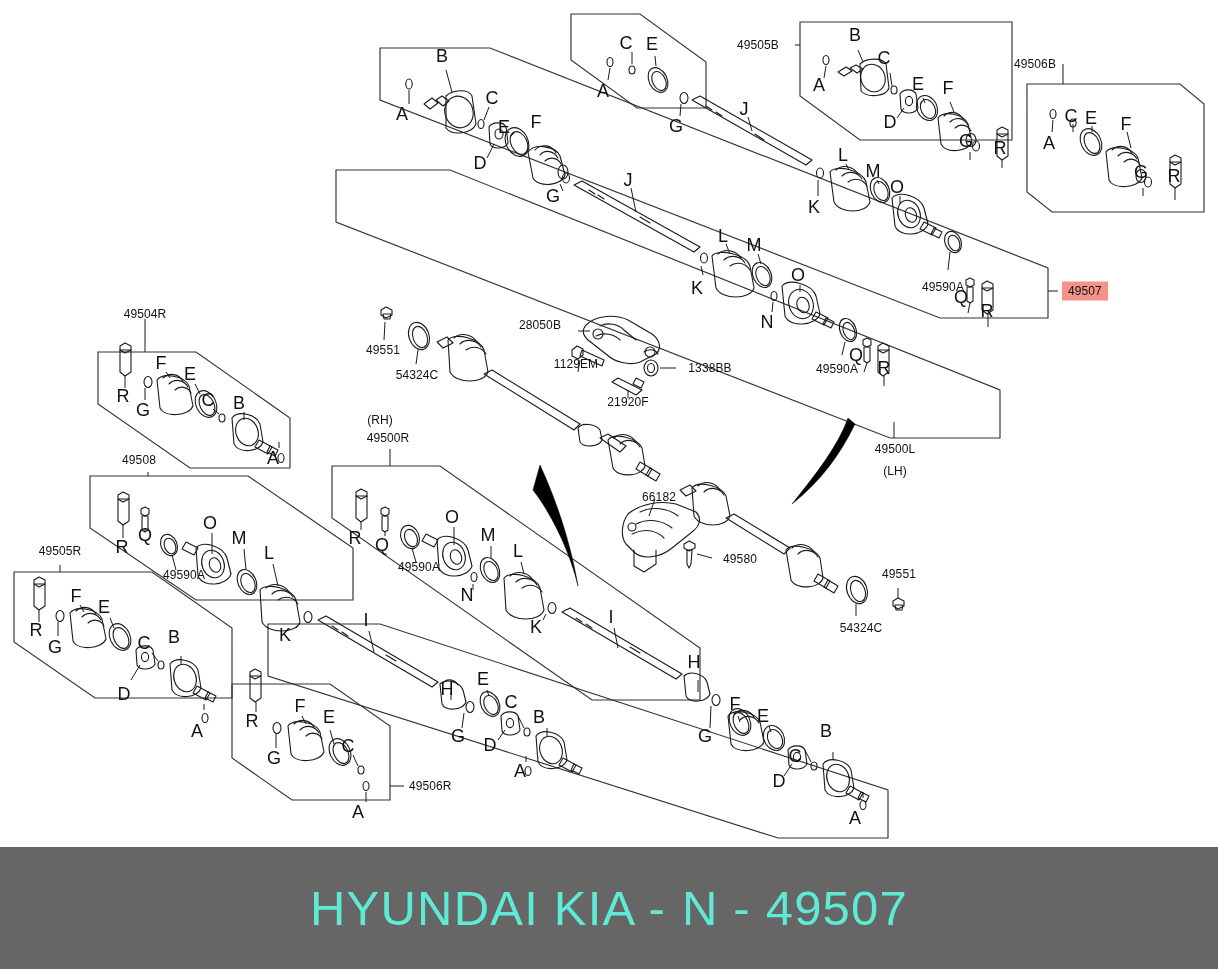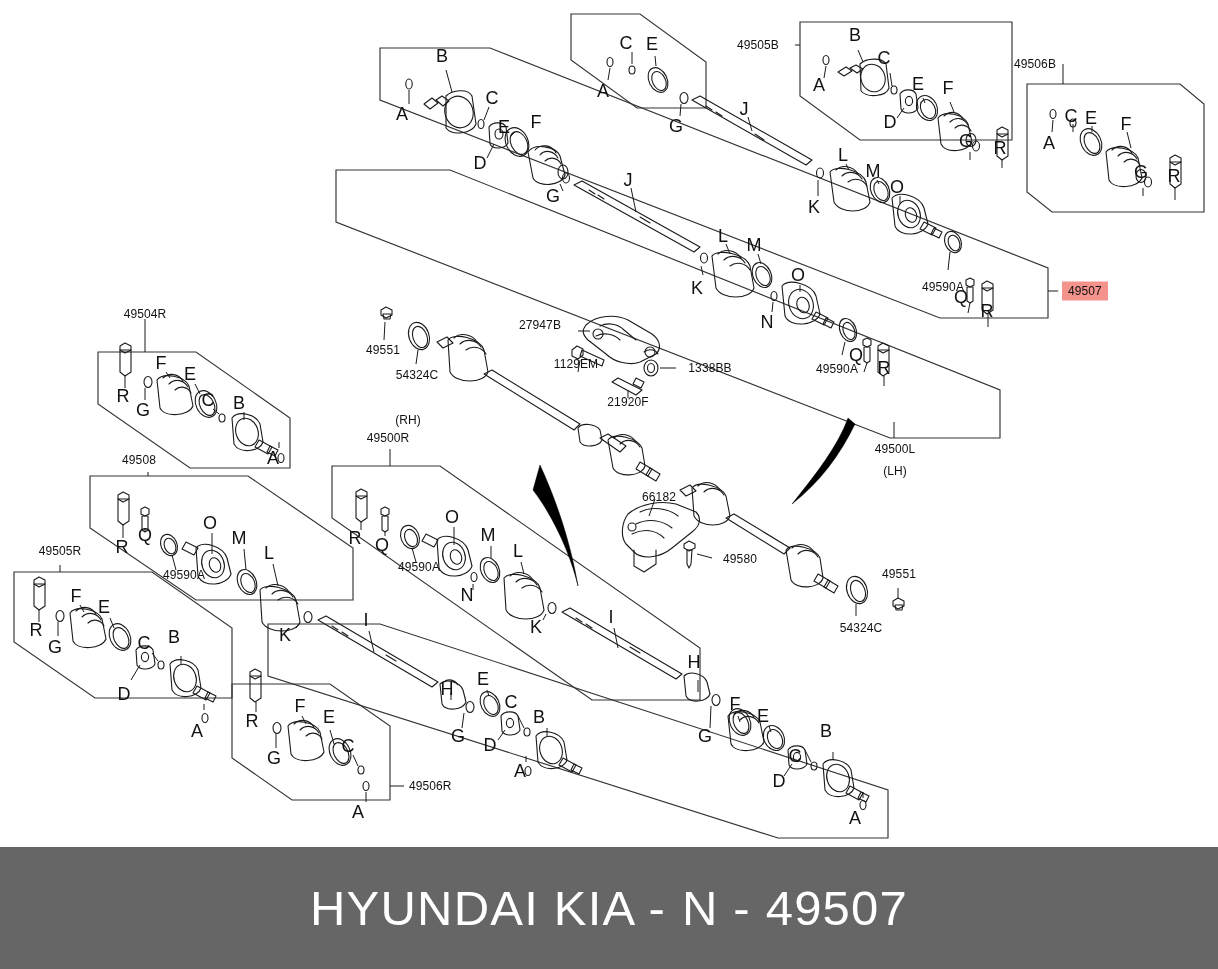--- a/index.html
+++ b/index.html
@@ -37,21 +37,21 @@
     color:#111111;
   }
   #footer{
     position:absolute; left:0; top:847px;
     width:1218px; height:122px;
     background:#666666;
     display:flex; align-items:center; justify-content:center;
   }
   #footer-inner{
     display:flex; align-items:baseline;
-    color:#ffffff;
+    color:#5eead4;
     font-family:"Liberation Sans", sans-serif;
     font-size:49px;
     letter-spacing:1.2px;
     white-space:nowrap;
   }
   #footer-inner .brand{margin-right:16px;}
   #footer-inner .pn{margin-right:74px;}
   #footer-inner .nref{}
 </style>
 </head>
@@ -551,36 +551,36 @@
 
   <div class="lbl part" style="left:737px; top:45px; transform:translateY(-50%);">49505B</div>
   <div class="lbl part" style="left:1035px; top:64px; transform:translate(-50%,-50%);text-align:center;">49506B</div>
   <div class="lbl part" style="left:145px; top:314px; transform:translate(-50%,-50%);">49504R</div>
   <div class="lbl part" style="left:139px; top:460px; transform:translate(-50%,-50%);">49508</div>
   <div class="lbl part" style="left:60px; top:551px; transform:translate(-50%,-50%);">49505R</div>
   <div class="lbl part" style="left:409px; top:786px; transform:translateY(-50%);">49506R</div>
 
   <div class="lbl part" style="left:383px; top:350px; transform:translate(-50%,-50%);">49551</div>
   <div class="lbl part" style="left:417px; top:375px; transform:translate(-50%,-50%);">54324C</div>
-  <div class="lbl part" style="left:540px; top:325px; transform:translate(-50%,-50%);">27947B</div>
+  <div class="lbl part" style="left:540px; top:325px; transform:translate(-50%,-50%);">28050B</div>
   <div class="lbl part" style="left:576px; top:364px; transform:translate(-50%,-50%);">1129EM</div>
   <div class="lbl part" style="left:710px; top:368px; transform:translate(-50%,-50%);">1338BB</div>
   <div class="lbl part" style="left:628px; top:402px; transform:translate(-50%,-50%);">21920F</div>
 
   <div class="lbl part" style="left:837px; top:369px; transform:translate(-50%,-50%);">49590A</div>
   <div class="lbl part" style="left:943px; top:287px; transform:translate(-50%,-50%);">49590A</div>
   <div class="lbl part" style="left:184px; top:575px; transform:translate(-50%,-50%);">49590A</div>
   <div class="lbl part" style="left:419px; top:567px; transform:translate(-50%,-50%);">49590A</div>
 
   <div class="lbl part" style="left:659px; top:497px; transform:translate(-50%,-50%);">66182</div>
   <div class="lbl part" style="left:740px; top:559px; transform:translate(-50%,-50%);">49580</div>
   <div class="lbl part" style="left:899px; top:574px; transform:translate(-50%,-50%);">49551</div>
   <div class="lbl part" style="left:861px; top:628px; transform:translate(-50%,-50%);">54324C</div>
 
-  <div class="lbl part" style="left:380px; top:420px; transform:translate(-50%,-50%);margin-left:28px;">(RH)</div>
+  <div class="lbl part" style="left:380px; top:420px; transform:translate(-50%,-50%);">(RH)</div>
   <div class="lbl part" style="left:388px; top:438px; transform:translate(-50%,-50%);">49500R</div>
   <div class="lbl part" style="left:895px; top:449px; transform:translate(-50%,-50%);">49500L</div>
   <div class="lbl part" style="left:895px; top:471px; transform:translate(-50%,-50%);">(LH)</div>
 
   <div class="lbl part hl" style="left:1062px; top:291px; transform:translateY(-50%);">49507</div>
 
   <div id="letter-layer">
       <div class="lbl alpha" style="left: 442px; top: 56px; transform: translate(-50%, -50%);">B</div>
       <div class="lbl alpha" style="left: 402px; top: 114px; transform: translate(-50%, -50%);">A</div>
       <div class="lbl alpha" style="left: 492px; top: 98px; transform: translate(-50%, -50%);">C</div>

